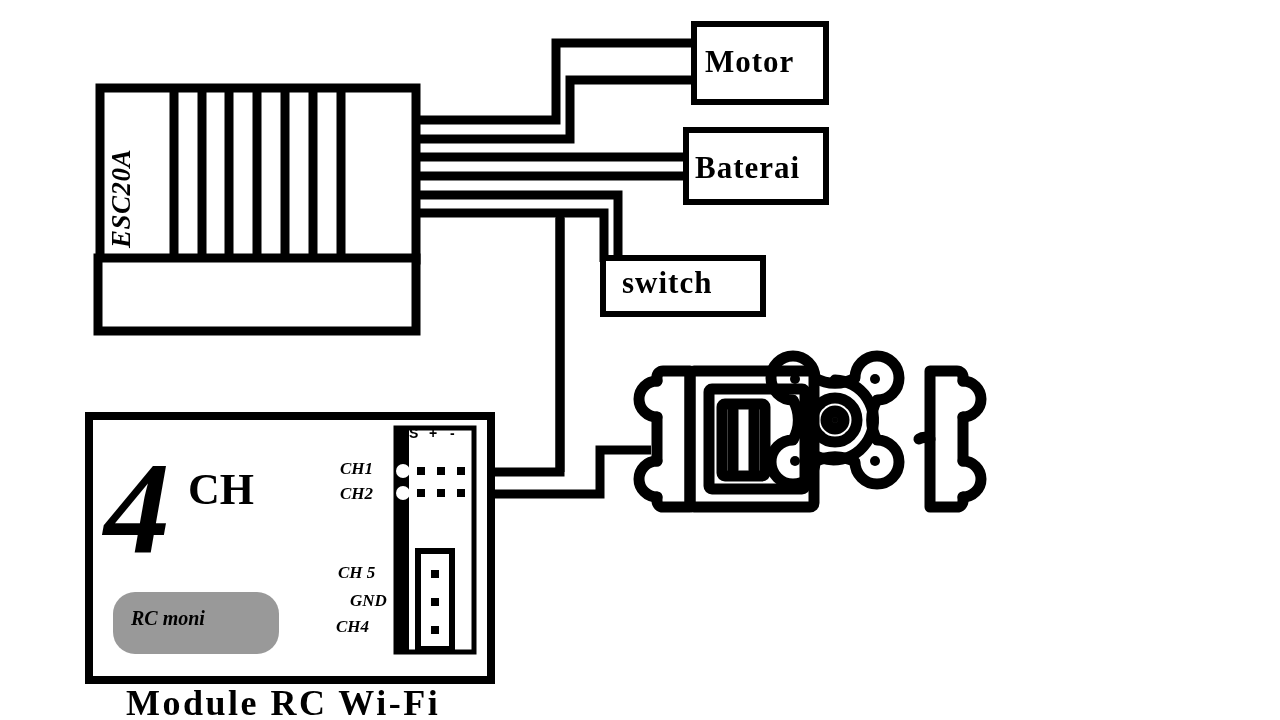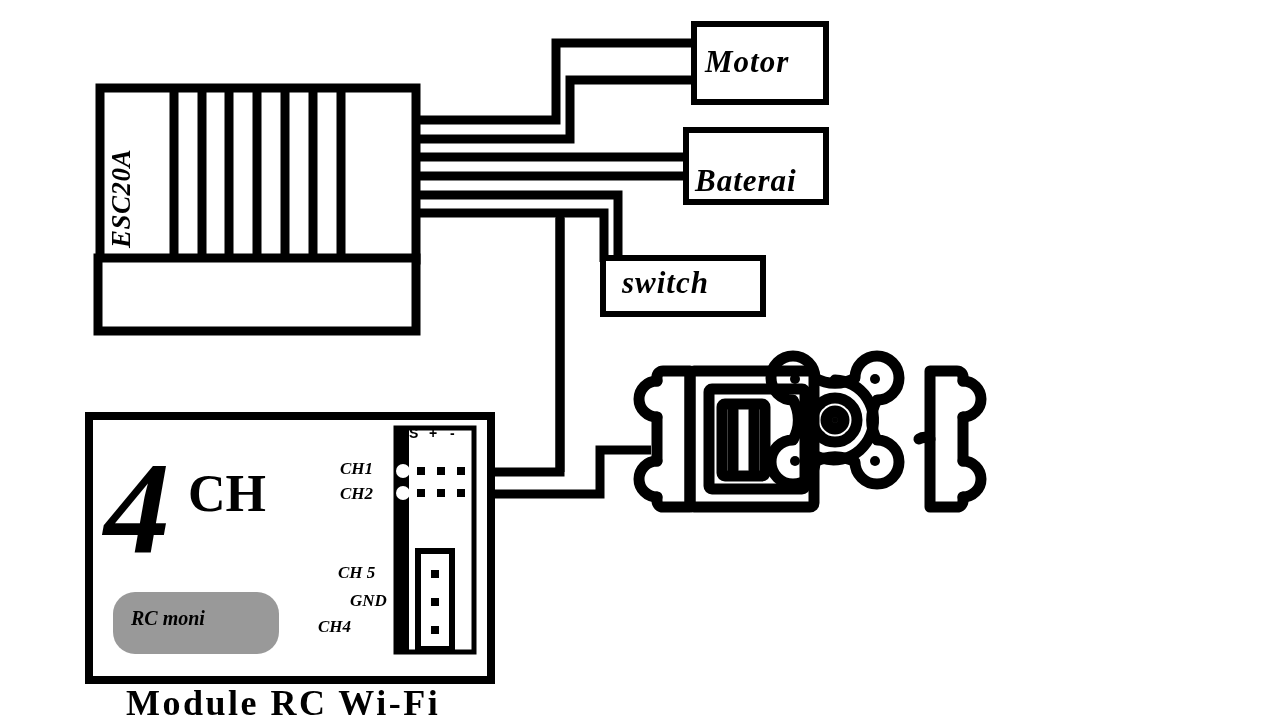--- a/index.html
+++ b/index.html
@@ -40,41 +40,40 @@
     font-style: italic;
     font-weight: bold;
     font-family: "Liberation Serif", serif;
     transform: rotate(-90deg);
     transform-origin: 0 0;
     transform: translate(0, 150px) rotate(-90deg);
     letter-spacing: 0.5px;
   }
   .box-label {
     font-size: 31px;
-    font-style: italic;
     font-weight: bold;
     font-family: "Liberation Serif", serif;
     letter-spacing: 1px;
   }
   .motor-label  { left: 705px; top: 46px;  }
-  .battery-label{ left: 695px; top: 165px; }
+  .battery-label{ left: 695px; top: 152px; }
   .switch-label { left: 622px; top: 267px; text-align: right; }
 
   .pin-label {
     font-size: 17px;
     font-style: italic;
     font-weight: bold;
     font-family: "Liberation Serif", serif;
     text-align: right;
   }
   .ch1-label { left: 340px; top: 460px; }
   .ch2-label { left: 340px; top: 485px; }
   .ch3-label { left: 338px; top: 564px; }
   .gnd-label { left: 350px; top: 592px; }
-  .ch4-label { left: 318px; top: 618px; }
+  .ch4-label { left: 336px; top: 618px; }
 
   .spm {
     font-size: 14px;
     font-weight: bold;
     font-family: "Liberation Sans", sans-serif;
     letter-spacing: 1px;
   }
   .s-label { left: 409px; top: 426px; }
   .p-label { left: 429px; top: 426px; }
   .m-label { left: 450px; top: 426px; }
@@ -83,21 +82,21 @@
     left: 104px;
     top: 443px;
     font-size: 132px;
     font-style: italic;
     font-weight: bold;
     font-family: "Liberation Serif", serif;
   }
   .ch-sup {
     left: 188px;
     top: 468px;
-    font-size: 52px;
+    font-size: 44px;
     font-weight: bold;
     font-family: "Liberation Serif", serif;
   }
   .badge {
     position: absolute;
     left: 113px;
     top: 592px;
     width: 166px;
     height: 62px;
     background: #999999;

